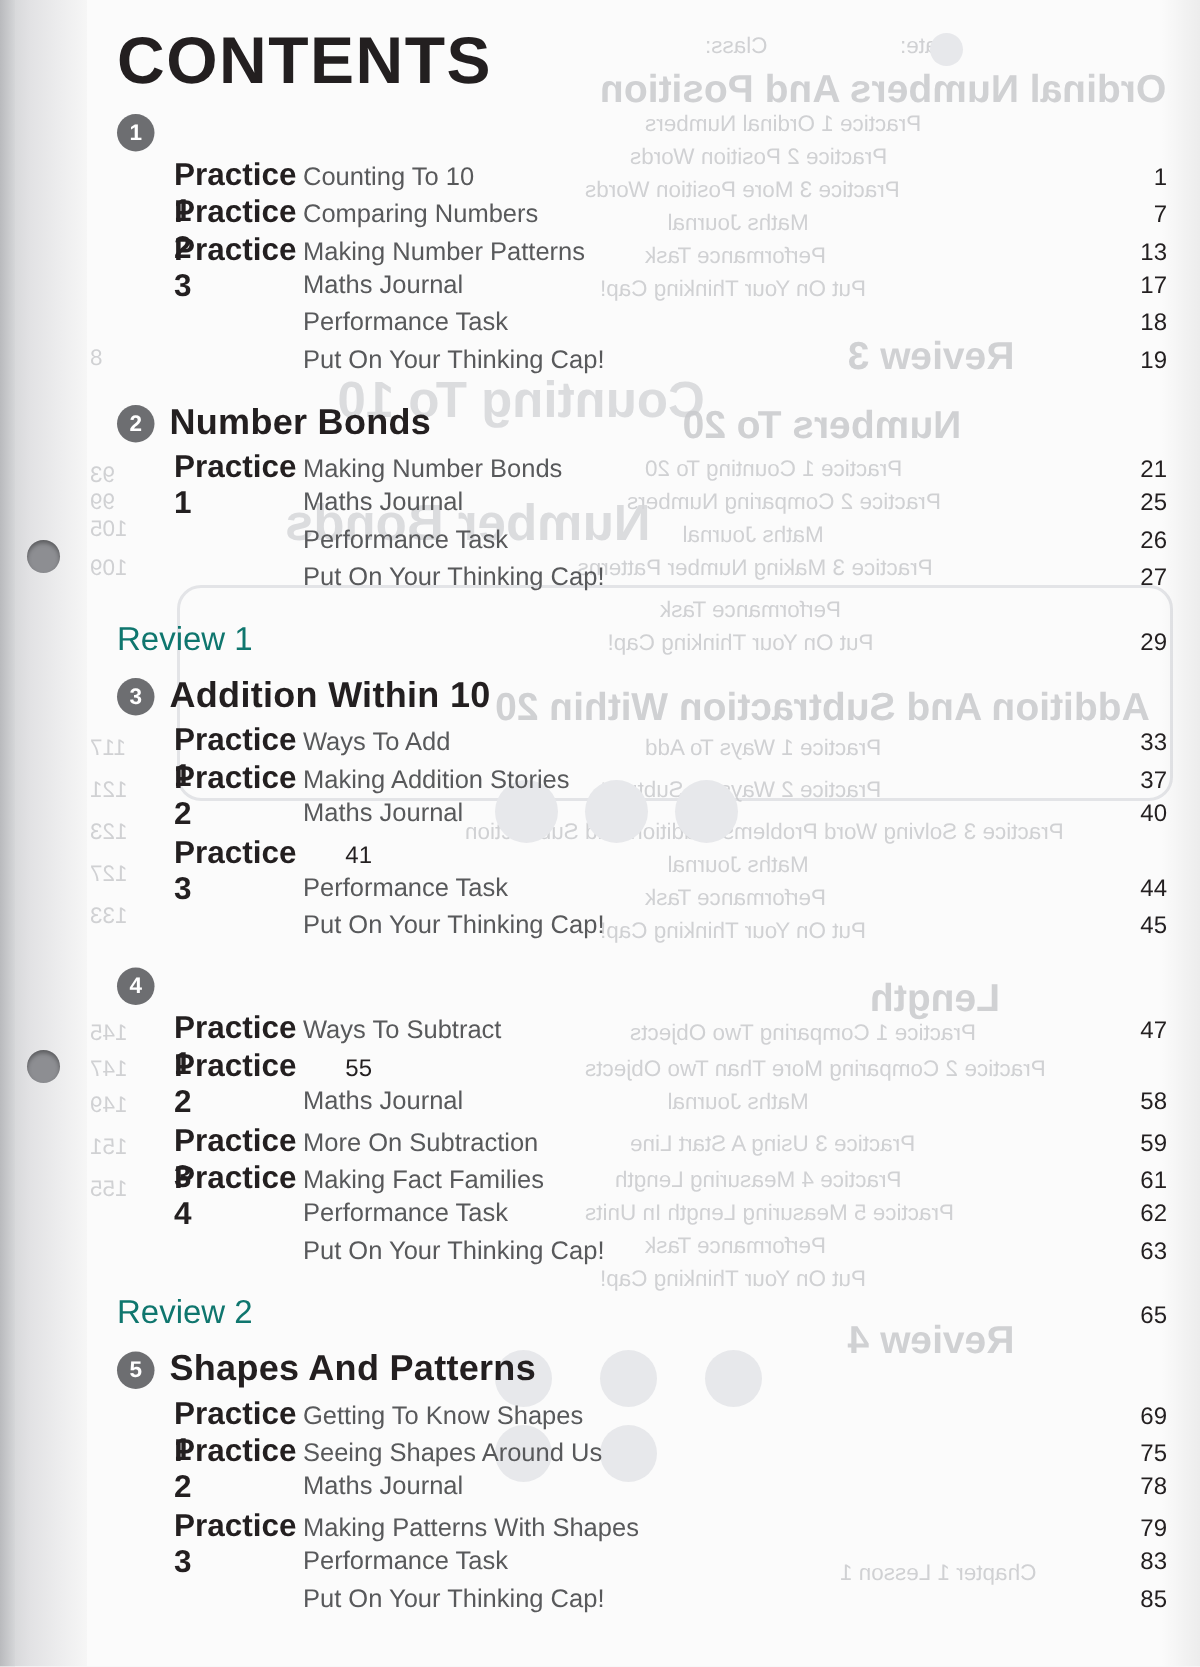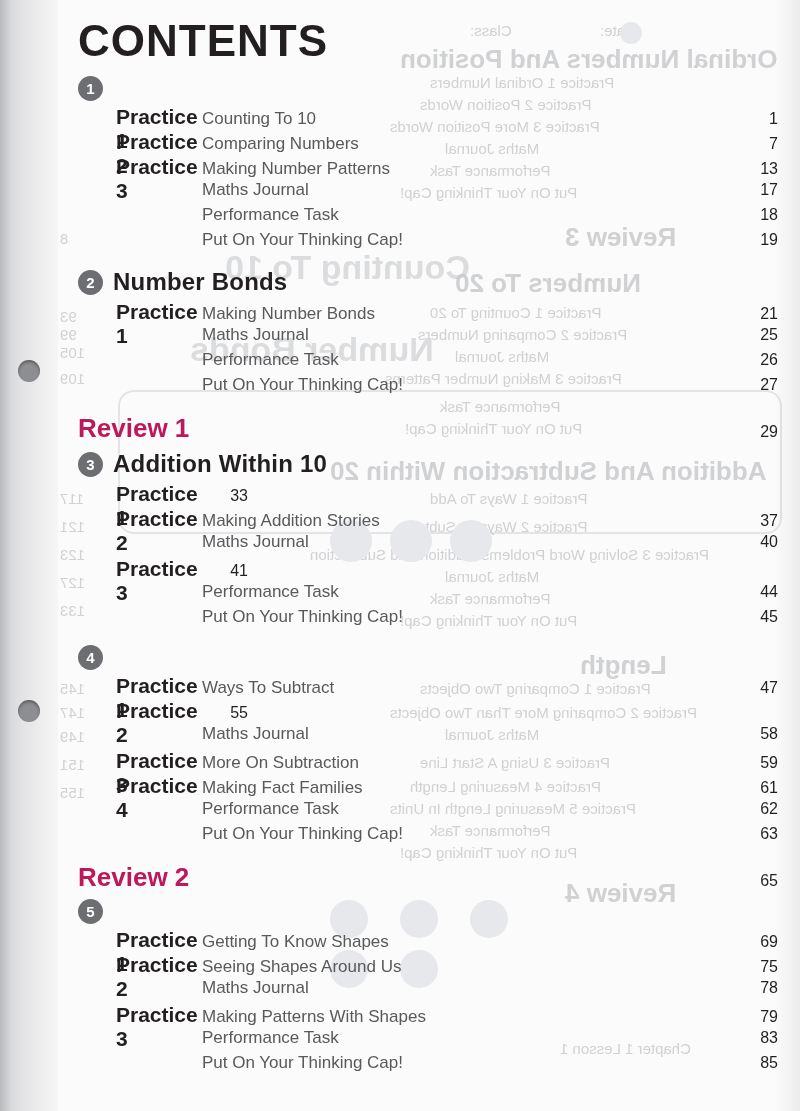--- a/index.html
+++ b/index.html
@@ -147,23 +147,23 @@
     flex: 0 0 auto;
   }
   .chapter-title {
     font-size: 24px;
     font-weight: bold;
     color: #231f20;
     letter-spacing: 0.2px;
   }
 
   .review-head {
-    font-size: 26px;
-    font-weight: bold;
-    color: #be185d;
+    font-size: 22px;
+    font-weight: normal;
+    color: #0f766e;
     margin-bottom: 2px;
   }
   .review-block {
     position: relative;
     margin-bottom: 13px;
   }
 
   .row {
     position: relative;
     display: flex;
@@ -367,20 +367,21 @@
         </div>
       </div>
 
       <div class="chapter">
         <div class="chapter-head">
           <div class="chapter-num">3</div>
           <div class="chapter-title">Addition Within 10</div>
         </div>
         <div class="row">
           <span class="lbl">Practice 1</span>
+          <span class="desc">Ways To Add</span>
           <span class="pg">33</span>
         </div>
         <div class="row">
           <span class="lbl">Practice 2</span>
           <span class="desc">Making Addition Stories</span>
           <span class="pg">37</span>
         </div>
         <div class="row plain">
           <span class="lbl"></span>
           <span class="desc">Maths Journal</span>
@@ -445,20 +446,21 @@
       <div class="review-block">
         <div class="review-row">
           <span class="review-head">Review 2</span>
           <span class="pg">65</span>
         </div>
       </div>
 
       <div class="chapter">
         <div class="chapter-head">
           <div class="chapter-num">5</div>
+          <div class="chapter-title">Shapes And Patterns</div>
         </div>
         <div class="row">
           <span class="lbl">Practice 1</span>
           <span class="desc">Getting To Know Shapes</span>
           <span class="pg">69</span>
         </div>
         <div class="row">
           <span class="lbl">Practice 2</span>
           <span class="desc">Seeing Shapes Around Us</span>
           <span class="pg">75</span>

